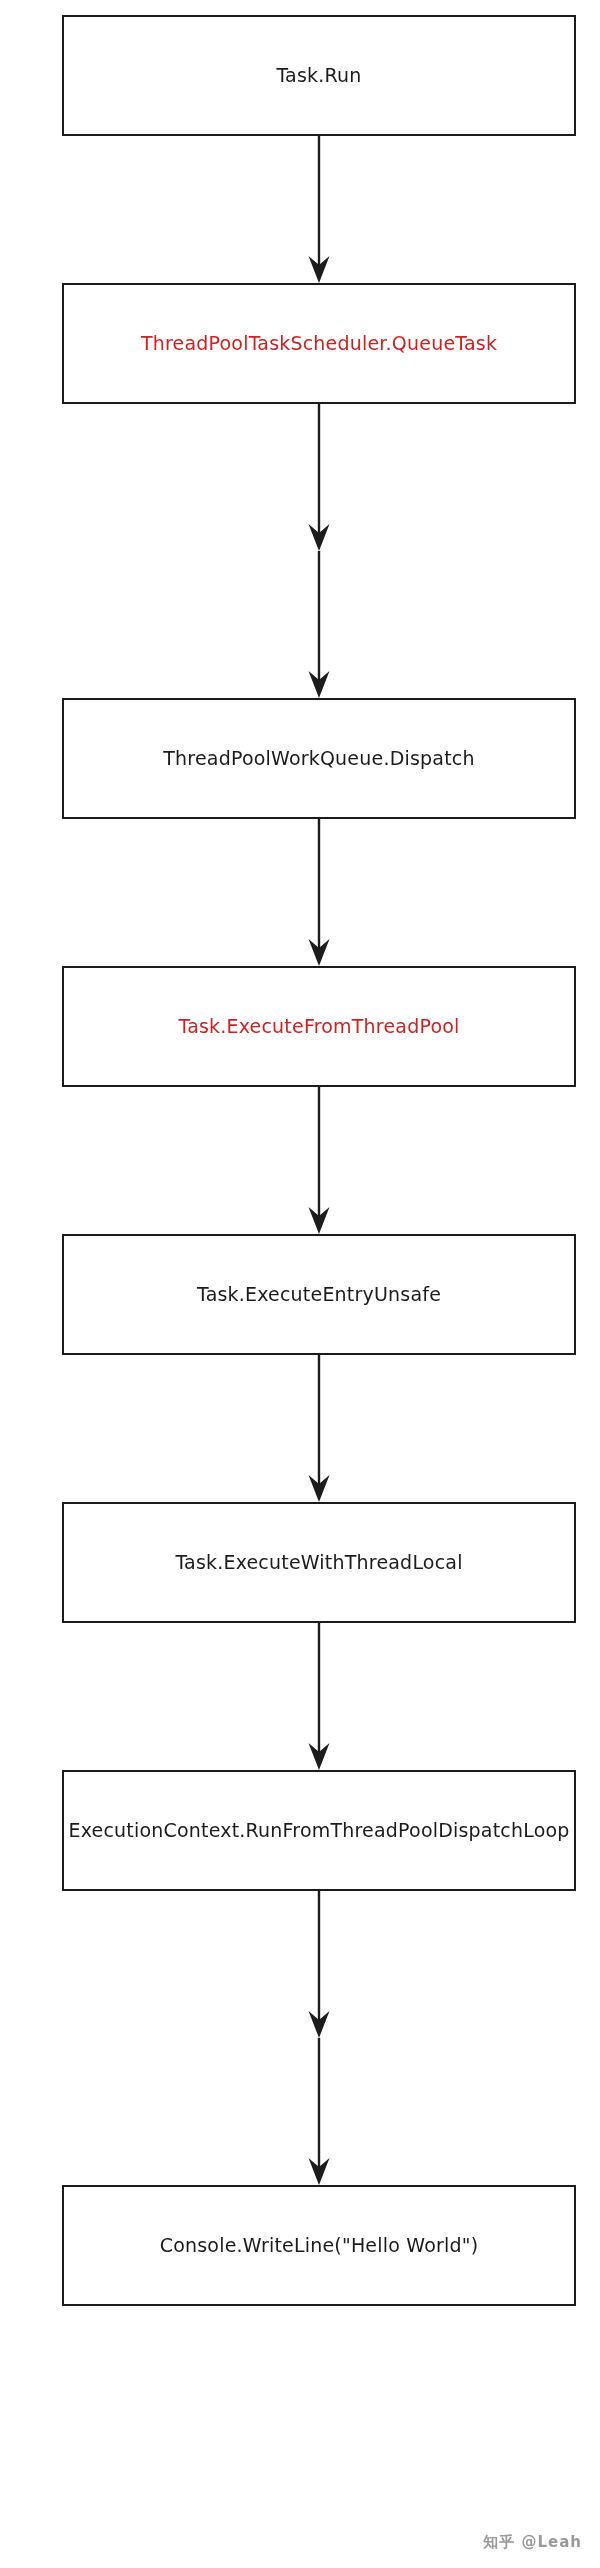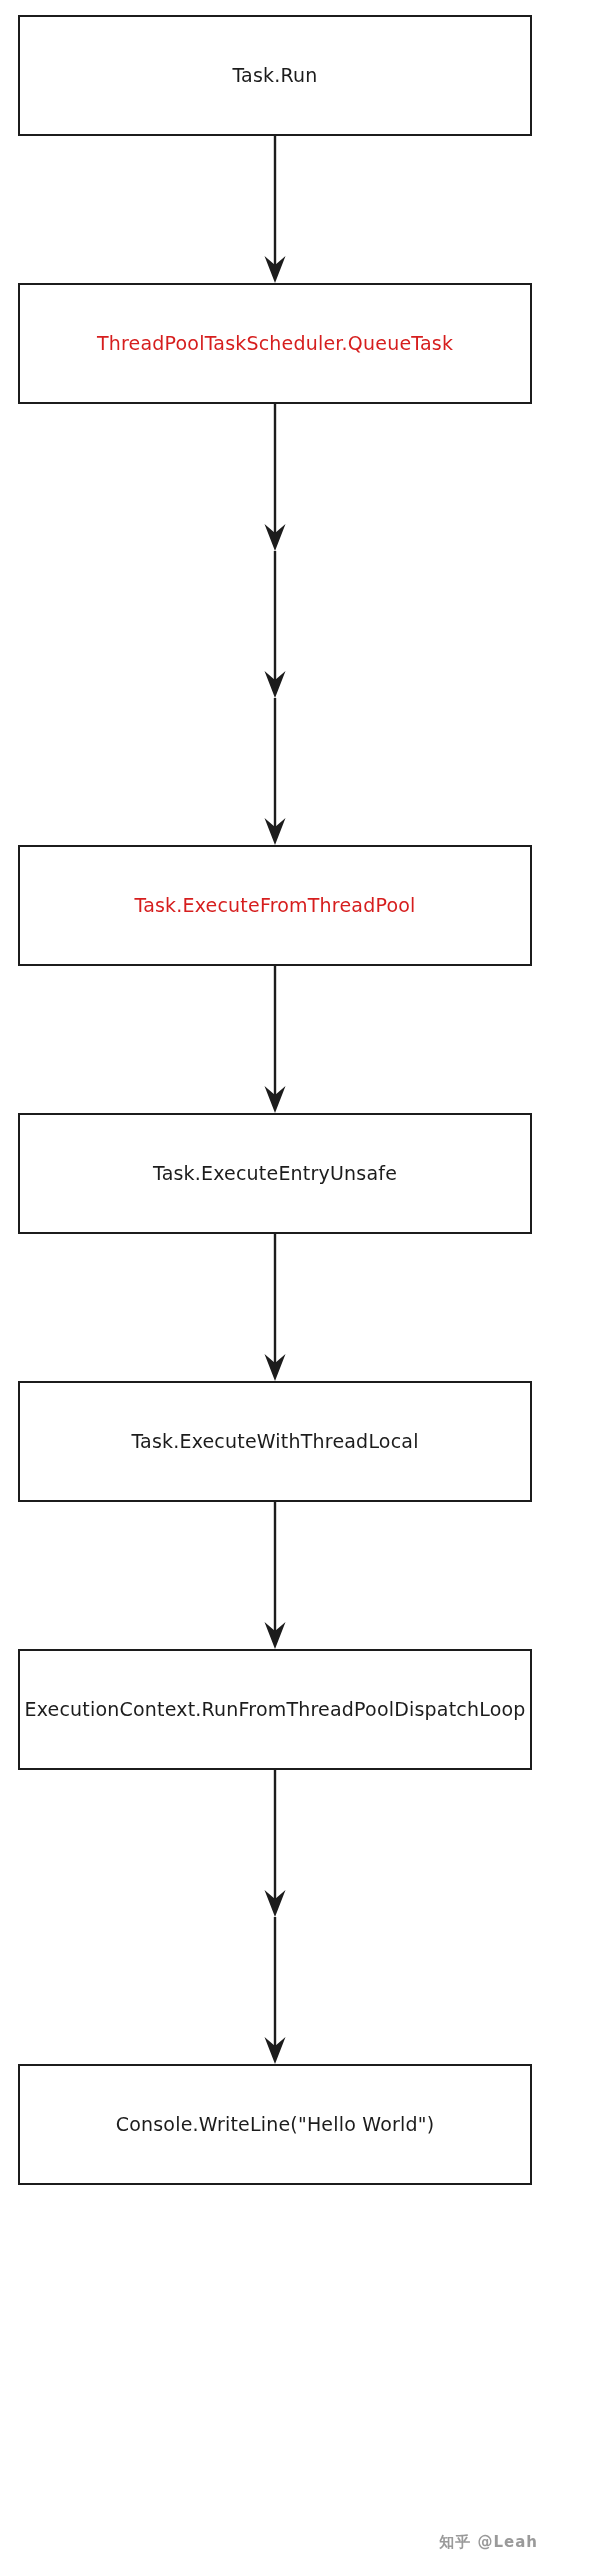--- a/index.html
+++ b/index.html
@@ -7,20 +7,21 @@
     padding: 0;
     background: #ffffff;
   }
   .canvas {
     position: relative;
     width: 552px;
     height: 2568px;
     background: var(--bg, #ffffff);
     font-family: "DejaVu Sans", "Liberation Sans", sans-serif;
     overflow: hidden;
+    margin-left: 44px;
   }
   #flow {
     position: absolute;
     top: 15px;
     left: 18px;
     right: 20px;
     display: flex;
     flex-direction: column;
     align-items: stretch;
   }
@@ -91,20 +92,23 @@
   </div>
 
 
   <div class="connector">
     <svg width="26" height="147" viewBox="0 0 26 147" aria-hidden="true">
       <line x1="13" y1="0" x2="13" y2="136" stroke="#1c1c1c" stroke-width="2.4"></line>
       <path d="M 13 147 L 2.5 120 L 13 129 L 23.5 120 Z" fill="#1c1c1c"></path>
     </svg>
   </div>
 
+  <div class="node normal">
+    <span class="node-label">ThreadPoolWorkQueue.Dispatch</span>
+  </div>
 
   <div class="connector">
     <svg width="26" height="147" viewBox="0 0 26 147" aria-hidden="true">
       <line x1="13" y1="0" x2="13" y2="136" stroke="#1c1c1c" stroke-width="2.4"></line>
       <path d="M 13 147 L 2.5 120 L 13 129 L 23.5 120 Z" fill="#1c1c1c"></path>
     </svg>
   </div>
 
   <div class="node highlight">
     <span class="node-label">Task.ExecuteFromThreadPool</span>

